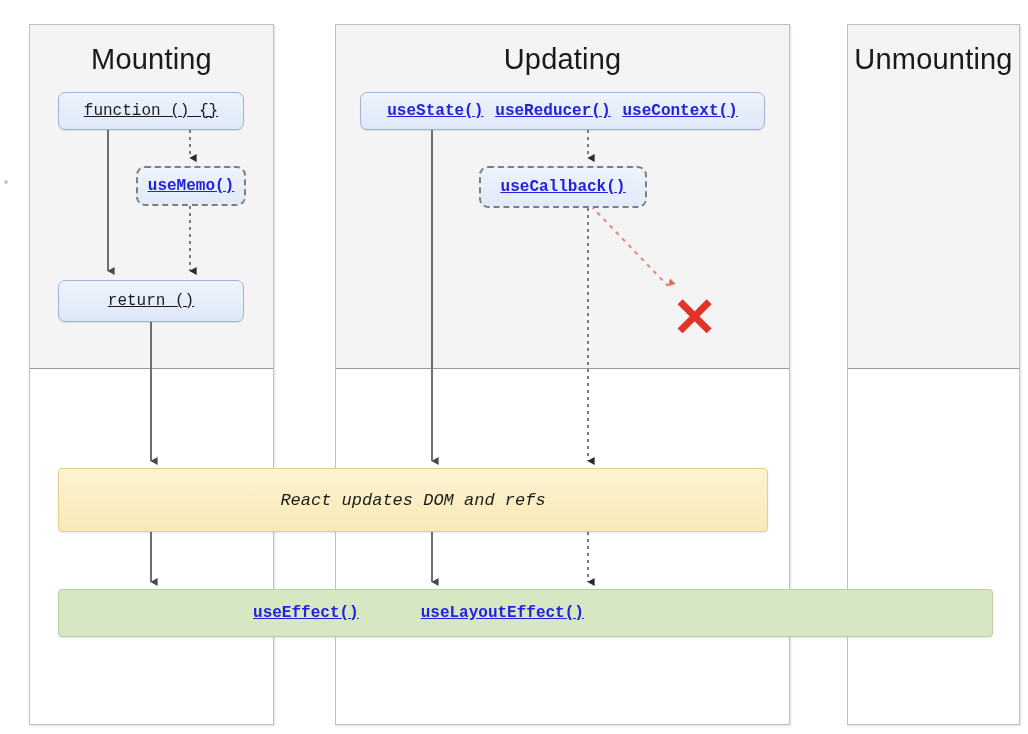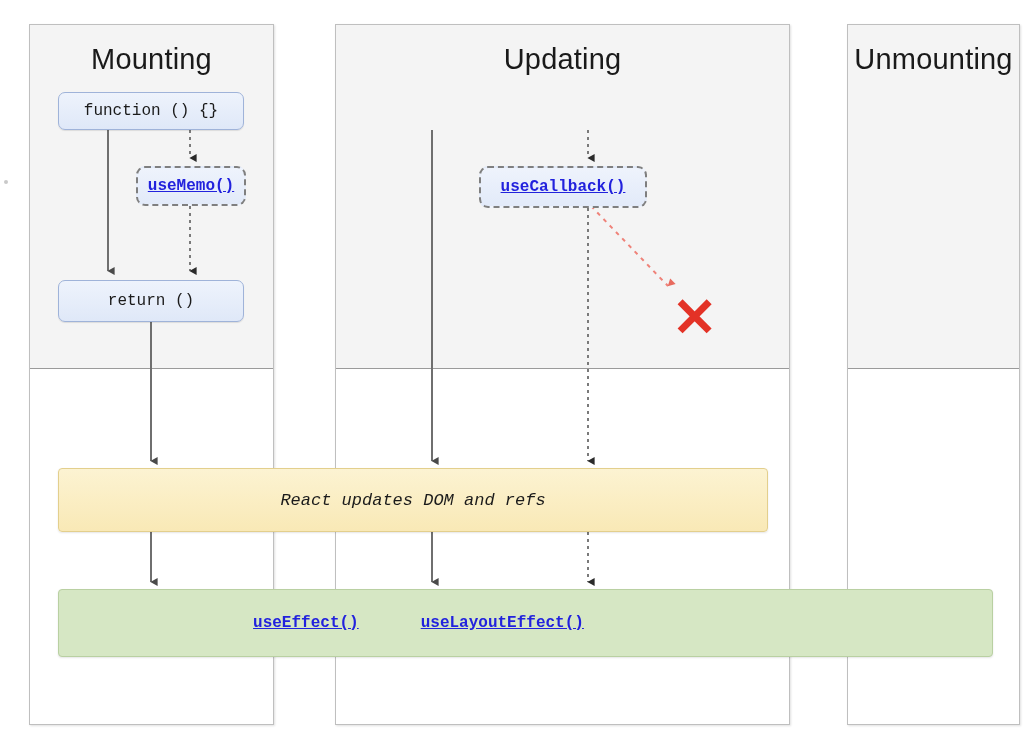--- a/index.html
+++ b/index.html
@@ -49,20 +49,21 @@
   .node {
     position: absolute;
     box-sizing: border-box;
     display: flex;
     align-items: center;
     justify-content: center;
     border-radius: 7px;
     font-family: "Liberation Mono", monospace;
     font-size: 16px;
     white-space: nowrap;
+    text-decoration: underline;
   }
   .node-solid {
     background: linear-gradient(180deg, #eef3fc 0%, #dfe8f8 100%);
     border: 1px solid #9fb3d9;
     color: #1b1b1b;
     box-shadow: 0 1px 1px rgba(0,0,0,0.10);
   }
   .node-dashed {
     background: linear-gradient(180deg, #eef3fc 0%, #e2eaf9 100%);
     border: 2px dashed #7f7f7f;
@@ -223,31 +224,38 @@
   </div>
 
   <div class="node node-dashed" style="left:136px; top:166px; width:110px; height:40px;">
     <span class="hooklink">useMemo()</span>
   </div>
 
   <div class="node node-solid" style="left:58px; top:280px; width:186px; height:42px;">
     <span>return ()</span>
   </div>
 
+  <div class="node node-solid" style="left:360px; top:92px; width:405px; height:38px;">
+    <div class="hookrow">
+      <span class="hooklink">useState()</span>
+      <span class="hooklink">useReducer()</span>
+      <span class="hooklink">useContext()</span>
+    </div>
+  </div>
 
   <div class="node node-dashed" style="left:479px; top:166px; width:168px; height:42px;">
     <span class="hooklink">useCallback()</span>
   </div>
 
   <div class="redx" style="left:672px; top:290px;">✕</div>
 
   <div class="banner banner-yellow" style="left:58px; top:468px; width:710px; height:64px;">
     <span class="banner-text">React updates DOM and refs</span>
   </div>
 
-  <div class="banner banner-green" style="left:58px; top:589px; width:935px; height:68px;">
+  <div class="banner banner-green" style="left:58px; top:589px; width:935px; height:48px;">
     <div class="green-inner">
       <span class="hooklink">useEffect()</span>
       <span class="hooklink">useLayoutEffect()</span>
     </div>
   </div>
 
 </div>
 
 </body></html>

